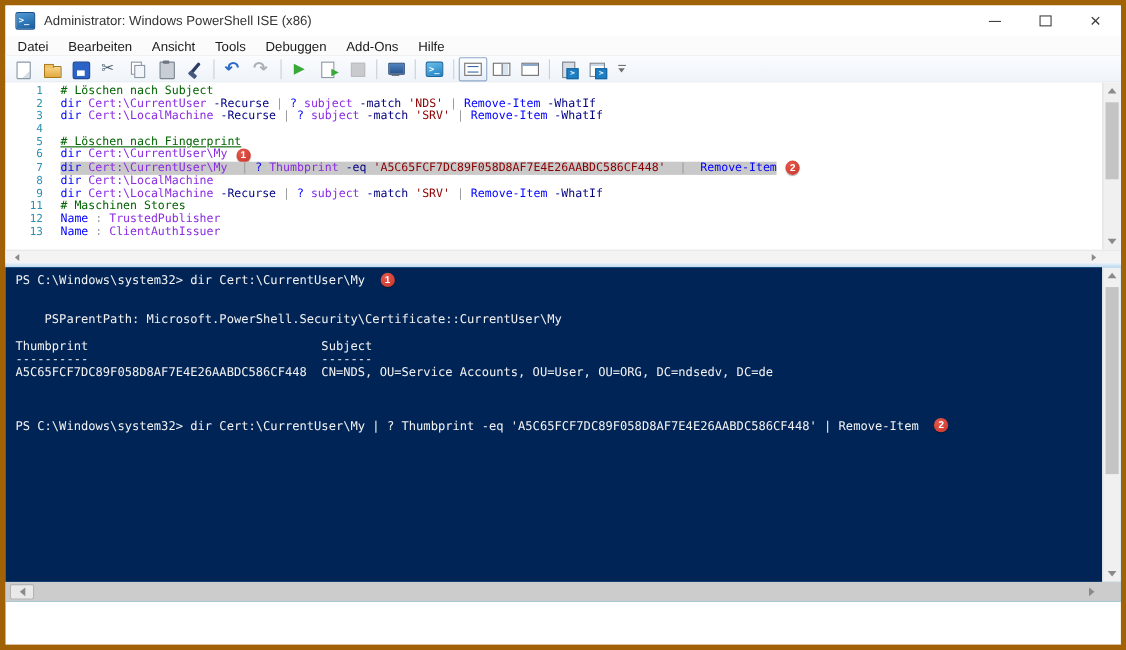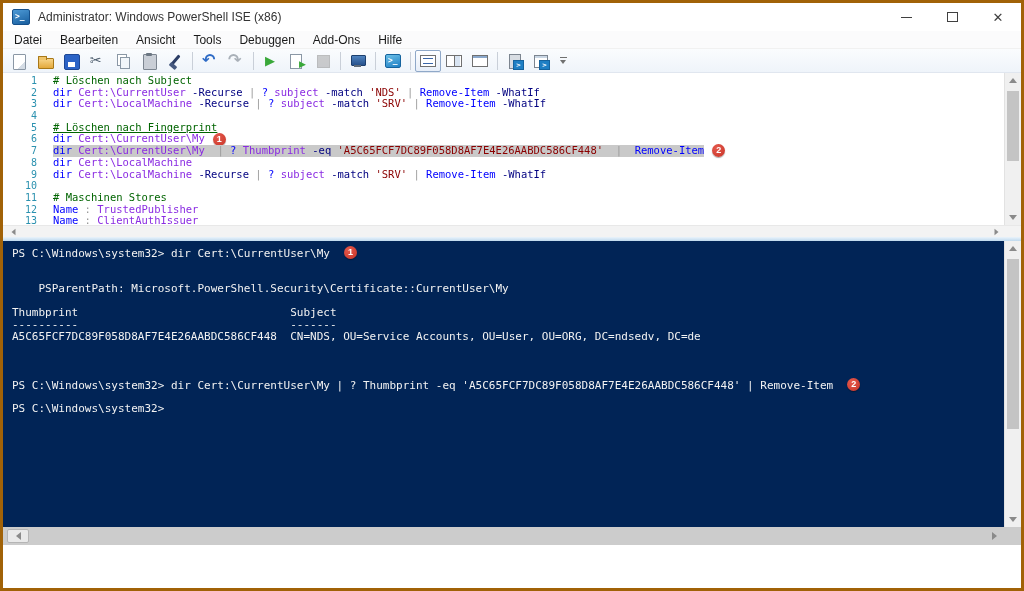--- a/index.html
+++ b/index.html
@@ -2,21 +2,21 @@
 <html style="--console-bg: #012456; --console-text: #F2F2F2; --sel-bg: #C9C9C9; --linenum: #2B91AF; --badge: #C93528;"><head>
 <meta charset="utf-8">
 <style>
   *{box-sizing:border-box;margin:0;padding:0}
   :root{
     --console-bg:#012456; --console-text:#F2F2F2; --sel-bg:#C9C9C9;
     --linenum:#2B91AF; --badge:#C93528;
   }
   html,body{width:1024px;height:591px;overflow:hidden;background:#fff}
   #window{position:relative;width:1024px;height:591px;display:flex;flex-direction:column;
-    font-family:"Liberation Sans",sans-serif;font-size:12px;color:#222;border:3px solid #a16207}
+    font-family:"Liberation Sans",sans-serif;font-size:12px;color:#222;border:5px solid #a16207}
 
   
   .titlebar{height:28px;flex:none;display:flex;align-items:center;background:#fff;padding-left:9px}
   .app-ic{width:18px;height:16px;border-radius:2px;background:linear-gradient(160deg,#4D9AD6,#185E9E);
     border:1px solid #14508C;color:#fff;font-family:"DejaVu Sans Mono",monospace;font-size:8px;
     font-weight:bold;display:flex;align-items:flex-start;justify-content:flex-start;padding:2px 0 0 2px}
   .app-ic::before{content:">_"}
   .title-text{margin-left:8px;color:#333}
   .win-controls{margin-left:auto;display:flex;height:100%}
   .win-btn{width:46px;height:100%;display:flex;align-items:center;justify-content:center;border:none;background:transparent}
@@ -280,24 +280,20 @@
         </div>
         <div class="ed-line">
           <span class="ed-num">8</span>
           <span class="ed-code"><span style="color: rgb(0, 0, 255);">dir </span><span style="color: rgb(138, 43, 226);">Cert:\LocalMachine</span></span>
         </div>
         <div class="ed-line">
           <span class="ed-num">9</span>
           <span class="ed-code"><span style="color: rgb(0, 0, 255);">dir </span><span style="color: rgb(138, 43, 226);">Cert:\LocalMachine </span><span style="color: rgb(0, 0, 128);">-Recurse </span><span style="color: rgb(154, 154, 154);">| </span><span style="color: rgb(0, 0, 255);">? </span><span style="color: rgb(138, 43, 226);">subject </span><span style="color: rgb(0, 0, 128);">-match </span><span style="color: rgb(139, 0, 0);">'SRV' </span><span style="color: rgb(154, 154, 154);">| </span><span style="color: rgb(0, 0, 255);">Remove-Item </span><span style="color: rgb(0, 0, 128);">-WhatIf</span></span>
         </div>
         <div class="ed-line">
-          <span class="ed-num">10</span>
-          <span class="ed-code"></span>
-        </div>
-        <div class="ed-line">
           <span class="ed-num">11</span>
           <span class="ed-code"><span style="color: rgb(0, 100, 0);"># Maschinen Stores</span></span>
         </div>
         <div class="ed-line">
           <span class="ed-num">12</span>
           <span class="ed-code"><span style="color: rgb(0, 0, 255);">Name </span><span style="color: rgb(154, 154, 154);">: </span><span style="color: rgb(138, 43, 226);">TrustedPublisher</span></span>
         </div>
         <div class="ed-line">
           <span class="ed-num">13</span>
           <span class="ed-code"><span style="color: rgb(0, 0, 255);">Name </span><span style="color: rgb(154, 154, 154);">: </span><span style="color: rgb(138, 43, 226);">ClientAuthIssuer</span></span>
@@ -328,21 +324,20 @@
         <div class="con-line"><span>    PSParentPath: Microsoft.PowerShell.Security\Certificate::CurrentUser\My</span></div>
         <div class="con-line"><span></span></div>
         <div class="con-line"><span>Thumbprint                                Subject</span></div>
         <div class="con-line"><span>----------                                -------</span></div>
         <div class="con-line"><span>A5C65FCF7DC89F058D8AF7E4E26AABDC586CF448  CN=NDS, OU=Service Accounts, OU=User, OU=ORG, DC=ndsedv, DC=de</span></div>
         <div class="con-line"><span></span></div>
         <div class="con-line"><span></span></div>
         <div class="con-line"><span></span></div>
         <div class="con-line"><span>PS C:\Windows\system32&gt; dir Cert:\CurrentUser\My | ? Thumbprint -eq 'A5C65FCF7DC89F058D8AF7E4E26AABDC586CF448' | Remove-Item</span><span class="badge">2</span></div>
         <div class="con-line"><span></span></div>
-        <div class="con-line"><span>PS C:\Windows\system32&gt;</span></div>
       </div>
     <div class="vscroll con-vscroll">
       <span class="sc-arrow top">
           <span class="tri-up"></span>
         </span>
       <span class="vthumb"></span>
       <span class="sc-arrow bottom">
           <span class="tri-down"></span>
         </span>
     </div>

